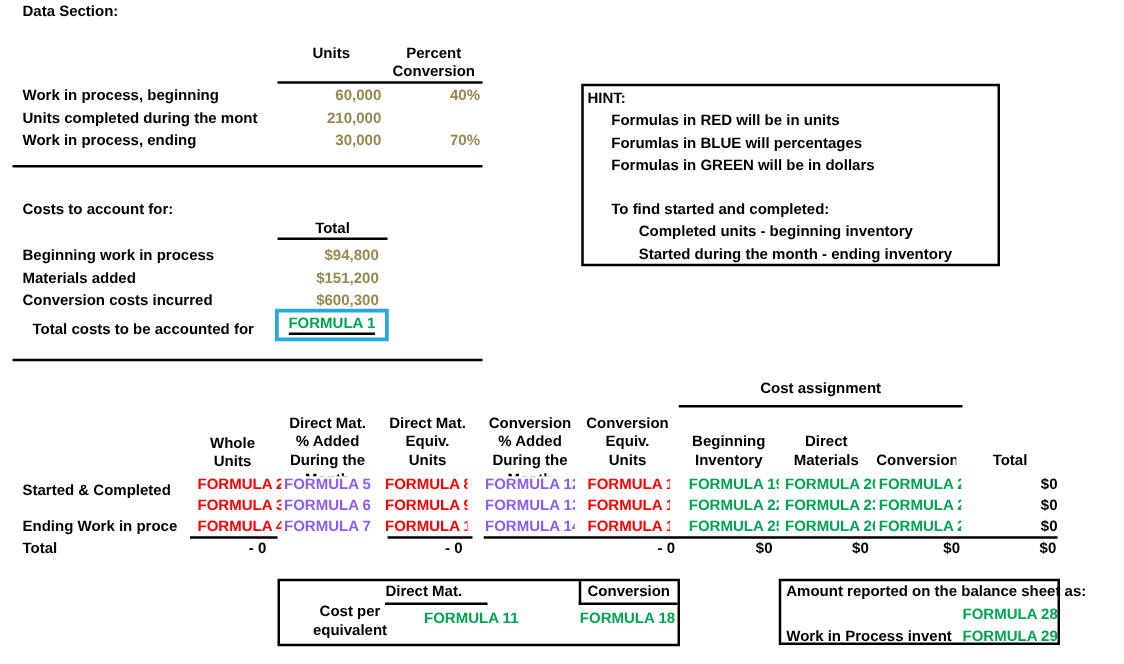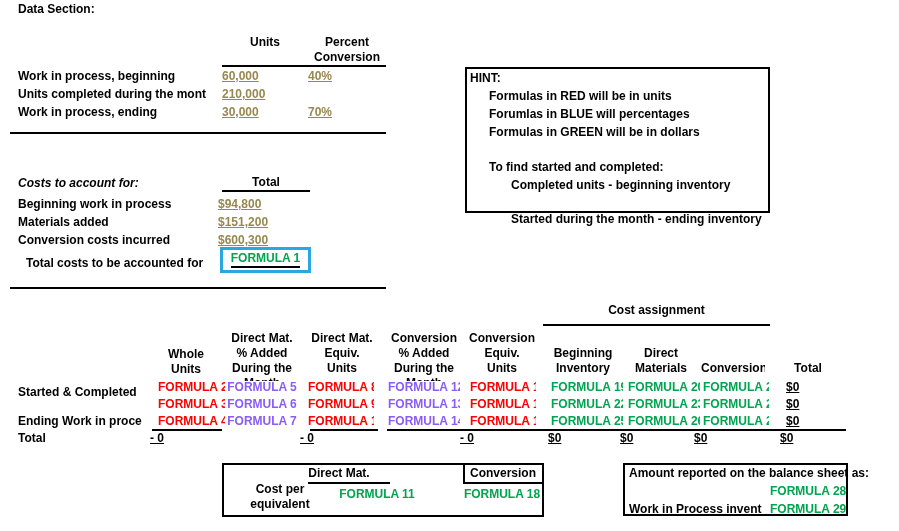--- a/index.html
+++ b/index.html
@@ -1,21 +1,21 @@
 <!DOCTYPE html>
 <html><head>
 <meta charset="utf-8">
 <style>
   html,body{margin:0;padding:0;background:#fff;}
   #sheet{position:relative;width:899px;height:531px;background:#ffffff;
          font-family:"Liberation Sans",sans-serif;overflow:hidden;}
   .t{position:absolute;font:bold 12px "Liberation Sans",sans-serif;color:#000;
      line-height:15px;white-space:pre;}
   .c{text-align:center;}
-  .r{text-decoration:underline;}
+  .r{text-align:right;}
   .clip{overflow:hidden;}
   .olive{color:#97884F;}
   .red{color:#FF0000;}
   .blue{color:#8b5cf6;}
   .green{color:#00A550;}
   .hline{position:absolute;height:2px;background:#000;}
   .vline{position:absolute;width:2px;background:#000;}
   .box{position:absolute;border:2px solid #000;}
   .selbox{position:absolute;border:3px solid #2BA7DF;}
   .uline{border-bottom:2px solid #000;padding-bottom:1px;}
@@ -37,31 +37,31 @@
 
   <div class="t clip" style="left:18px;top:87px;width:240px;">Units completed during the mont</div>
   <div class="t r olive" style="left:222px;top:87px;width:83px;">210,000</div>
 
   <div class="t" style="left:18px;top:105px;">Work in process, ending</div>
   <div class="t r olive" style="left:222px;top:105px;width:83px;">30,000</div>
   <div class="t r olive" style="left:308px;top:105px;width:76px;">70%</div>
 
   <div class="hline" style="left:10px;top:132px;width:376px;"></div>
 
-  <div class="box" style="left:465px;top:67px;width:301px;height:142px;">
+  <div class="box" style="left:465px;top:67px;width:301px;height:142px;padding-left:30px;">
     <div class="t" style="left:3px;top:2px;">HINT:</div>
     <div class="t" style="left:22px;top:20px;">Formulas in RED will be in units</div>
     <div class="t" style="left:22px;top:38px;">Forumlas in BLUE will percentages</div>
     <div class="t" style="left:22px;top:56px;">Formulas in GREEN will be in dollars</div>
     <div class="t" style="left:22px;top:91px;">To find started and completed:</div>
     <div class="t" style="left:44px;top:109px;">Completed units - beginning inventory</div>
-    <div class="t" style="left:44px;top:143px;text-align:right;">Started during the month - ending inventory</div>
+    <div class="t" style="left:44px;top:127px;text-align:right;">Started during the month - ending inventory</div>
   </div>
 
-  <div class="t" style="left:18px;top:176px;font-style:italic;">Costs to account for:</div>
+  <div class="t" style="left:18px;top:160px;">Costs to account for:</div>
   <div class="t c" style="left:222px;top:175px;width:88px;">Total</div>
   <div class="hline" style="left:222px;top:190px;width:88px;"></div>
 
   <div class="t" style="left:18px;top:197px;">Beginning work in process</div>
   <div class="t r olive" style="left:218px;top:197px;width:85px;">$94,800</div>
 
   <div class="t" style="left:18px;top:215px;">Materials added</div>
   <div class="t r olive" style="left:218px;top:215px;width:85px;">$151,200</div>
 
   <div class="t" style="left:18px;top:233px;">Conversion costs incurred</div>

